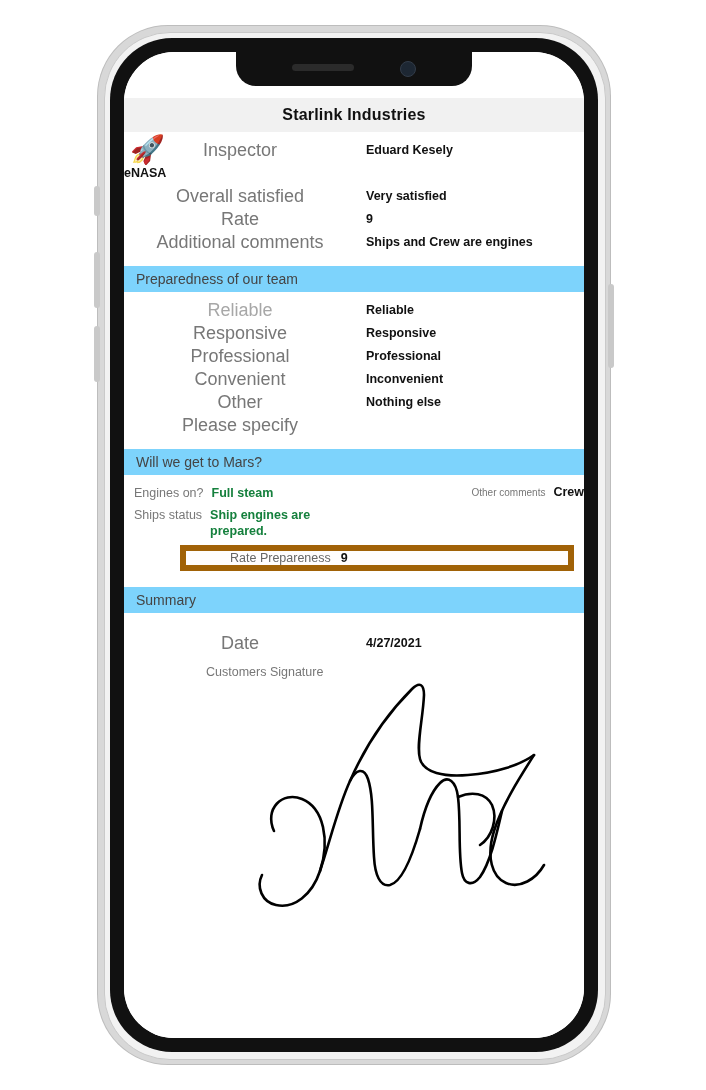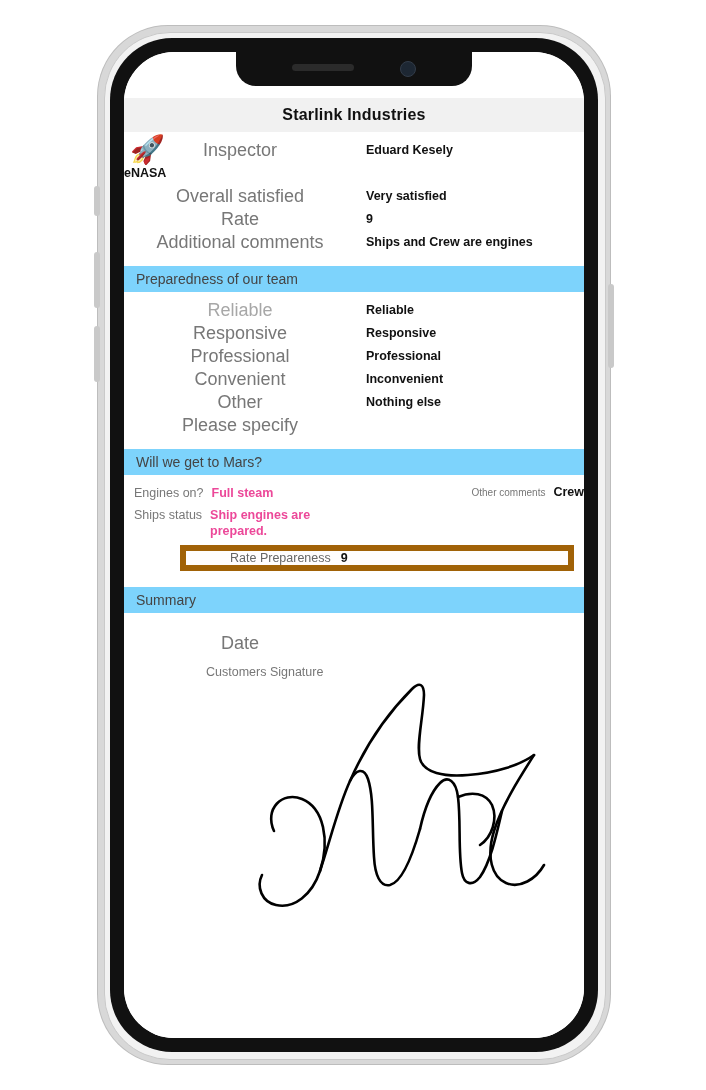--- a/index.html
+++ b/index.html
@@ -191,21 +191,21 @@
     padding-left: 10px;
   }
   .mars-row .lbl {
     color: #777;
     font-size: 12.5px;
     line-height: 16px;
     padding-right: 8px;
     white-space: nowrap;
   }
   .mars-row .val {
-    color: #ec4899;
+    color: #15803d;
     font-weight: bold;
     font-size: 12.5px;
     line-height: 16px;
     max-width: 150px;
   }
   .mars-right {
     position: absolute;
     right: 0;
     top: 10px;
     display: flex;
@@ -342,20 +342,21 @@
         </div>
       </div>
 
       <div class="section-band">
         <div class="section-band-title">Summary</div>
       </div>
 
       <div class="rows date-row">
         <div class="row">
           <div class="lbl">Date</div>
+          <div class="val">4/27/2021</div>
         </div>
       </div>
 
       <div class="sig-label">Customers Signature</div>
 
       <div class="sig-area">
         <svg width="460" height="250" viewBox="0 0 460 250">
           <g fill="none" stroke="#000000" stroke-width="2.6" stroke-linecap="round" stroke-linejoin="round">
             <path d="M150 150 C 140 128, 158 110, 178 118 C 200 127, 206 160, 196 190 C 188 214, 170 228, 152 224 C 138 221, 132 206, 138 194"></path>
             <path d="M196 190 C 206 160, 214 126, 226 100 C 232 88, 240 86, 244 98 C 250 116, 248 146, 250 176 C 251 194, 256 206, 266 204 C 278 201, 288 176, 296 148"></path>

